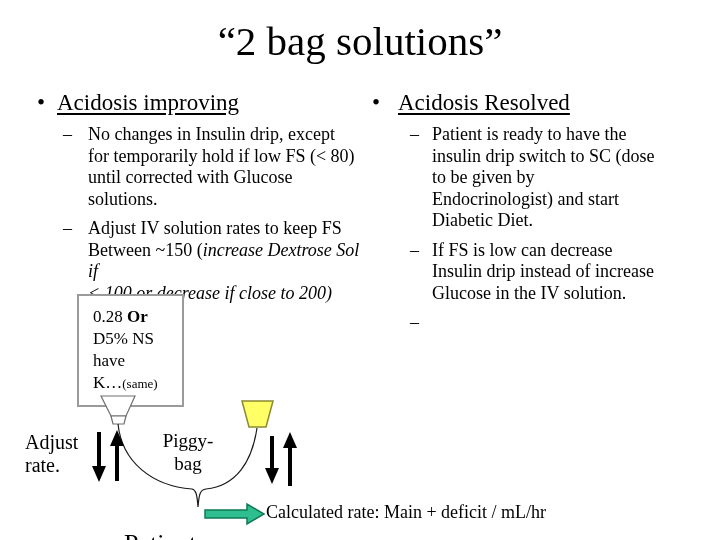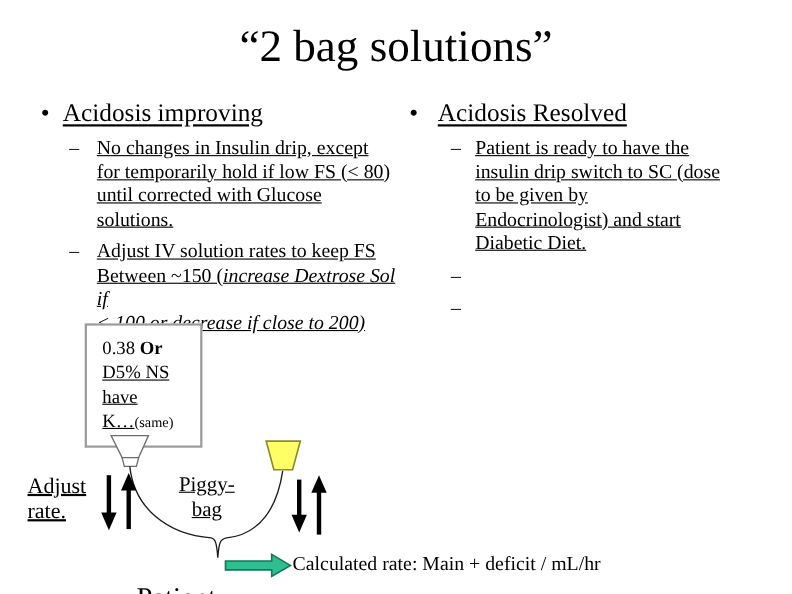--- a/index.html
+++ b/index.html
@@ -1,21 +1,21 @@
 <!DOCTYPE html>
 <html style="--background: #FFFFFF; --ink: #000000; --bag1-border: #9A9A9A; --bag2-fill: #FFFF66; --bag2-border: #8A8A33; --arrow-green-fill: #2FBE8F; --arrow-green-border: #0F7A55;"><head>
 <meta charset="utf-8">
 <style>
   html,body{margin:0;padding:0;background:#fff;}
   .slide{
     position:relative;width:720px;height:540px;background:var(--background,#fff);
     font-family:"Liberation Serif","DejaVu Serif",serif;color:var(--ink,#000);
     overflow:hidden;
   }
-  .ml{white-space:pre-line;text-decoration:underline;}
+  .ml{white-space:pre-line;}
   .title{
     position:absolute;top:18px;left:0;width:720px;text-align:center;
     font-size:41px;line-height:1.15;
   }
   .col{position:absolute;top:90px;}
   .col-left{left:30px;width:332px;}
   .col-right{left:365px;width:340px;}
   .head-row{display:flex;align-items:baseline;font-size:23px;line-height:26px;}
   .col-left .head-row .bullet{margin-left:7px;width:20px;}
   .col-right .head-row .bullet{margin-left:7px;width:26px;}
@@ -84,28 +84,31 @@
     <div class="sub">
       <span class="dash">–</span>
       <span class="ml">Patient is ready to have the
 insulin drip switch to SC (dose
 to be given by
 Endocrinologist) and start
 Diabetic Diet.</span>
     </div>
     <div class="sub">
       <span class="dash">–</span>
+      <span class="ml">If FS is low can decrease
+Insulin drip instead of increase
+Glucose in the IV solution.</span>
     </div>
     <div class="sub">
       <span class="dash">–</span>
     </div>
   </div>
 
   <div class="bag bag1">
-    <span>0.38 </span><b>Or</b><br>
+    <span>0.28 </span><b>Or</b><br>
     <span class="ml">D5% NS
 have
 K…</span><span class="small">(same)</span>
   </div>
 
 
   <svg class="overlay" width="720" height="540" viewBox="0 0 720 540">
 
     <polygon class="spout1" points="101,396 135,396 126,416 111,416"></polygon>
     <polygon class="spout1" points="111,416 126,416 124,424 113,424"></polygon>

